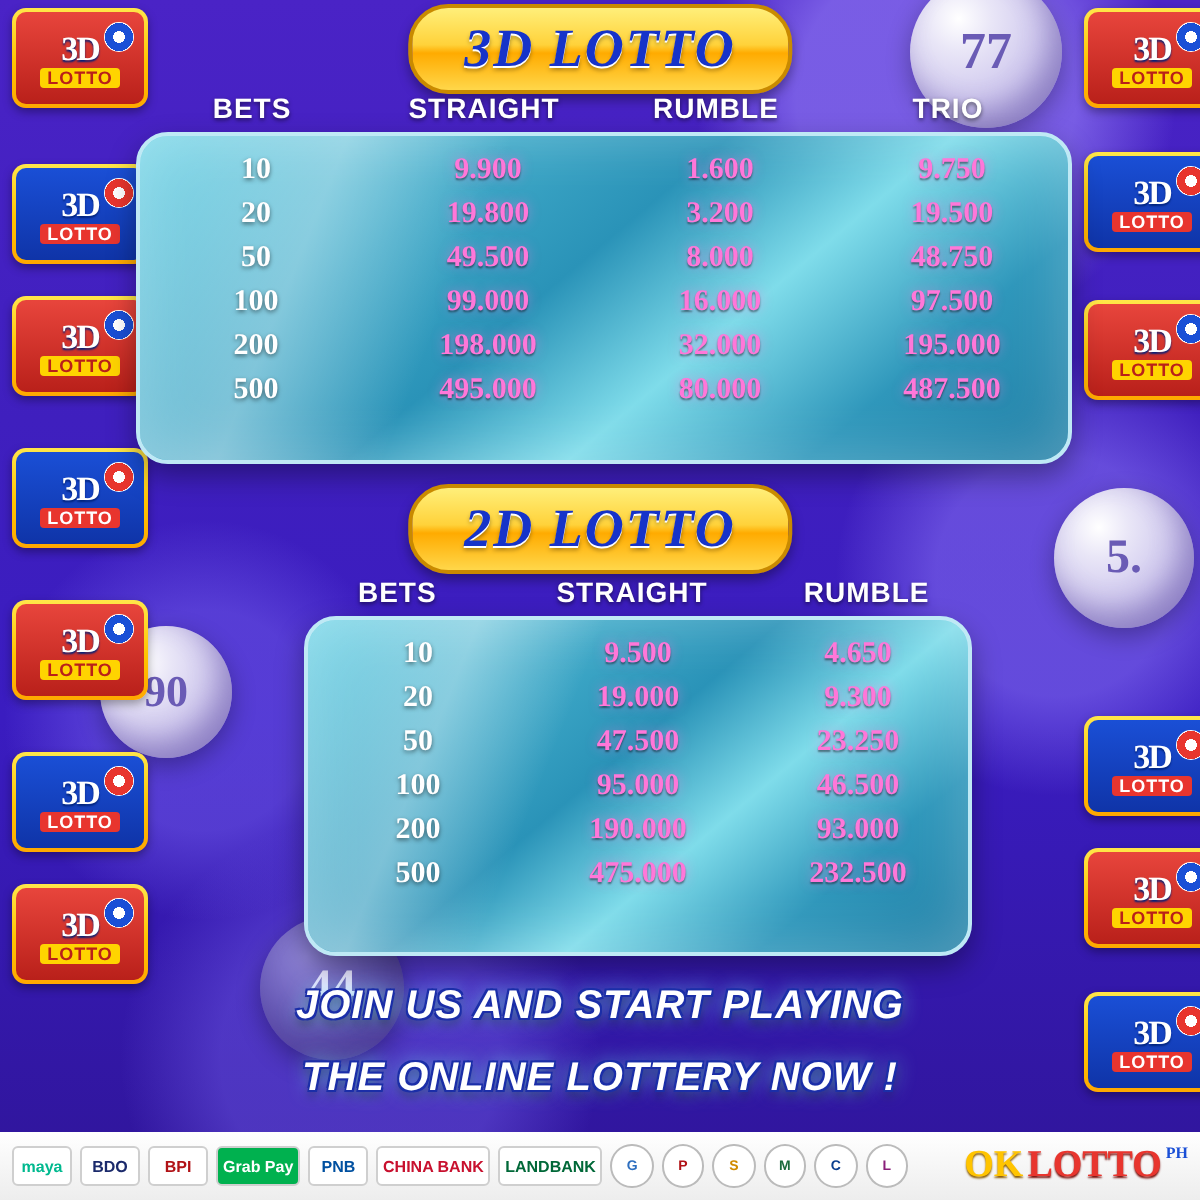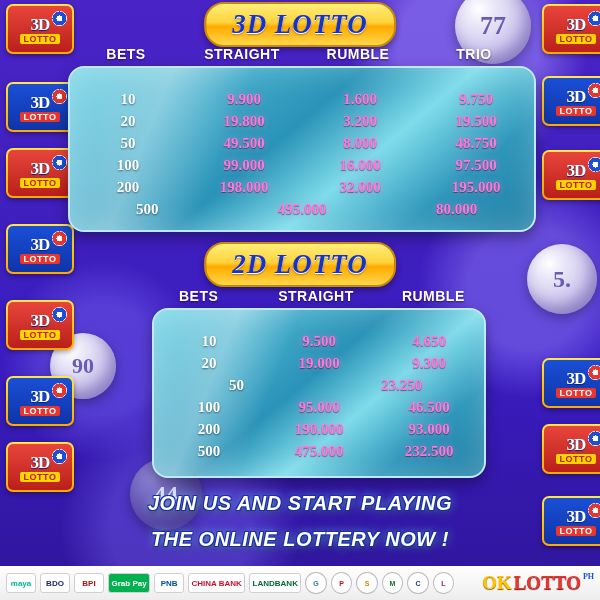--- a/index.html
+++ b/index.html
@@ -88,21 +88,21 @@
     background:linear-gradient(100deg,rgba(255,255,255,0) 0%,rgba(255,255,255,.35) 45%,rgba(255,255,255,0) 70%);
     transform:rotate(12deg);pointer-events:none;
   }
   .headrow{
     position:absolute;left:0;right:0;display:flex;
     font-weight:bold;font-size:14px;color:#ffffff;
     text-shadow:0 1px 2px rgba(0,0,0,.55);
     letter-spacing:.5px;
   }
   .headrow div{flex:1;text-align:center;}
-  .rows{position:relative;z-index:2;padding:20px 0;}
+  .rows{position:relative;z-index:2;padding:6px 0;}
   .row{display:flex;font-size:15px;line-height:22px;}
   .row div{flex:1;text-align:center;color:#ff77d9;
     font-family:"Liberation Serif",serif;font-weight:bold;
     text-shadow:0 1px 1px rgba(0,0,0,.45), 0 0 6px rgba(255,120,220,.5);}
   .row div.white{color:#ffffff;text-shadow:0 1px 2px rgba(0,0,0,.5);}
 
   
   .slogan{
     position:absolute;left:0;right:0;text-align:center;
     font-family:"Liberation Sans",sans-serif;font-weight:bold;font-style:italic;
@@ -136,21 +136,21 @@
 <body>
 
 <div id="root">
 
   <div class="ball" style="left:455px;top:-12px;width:76px;height:76px;font-size:26px;">
     <span>77</span>
   </div>
   <div class="ball" style="left:527px;top:244px;width:70px;height:70px;font-size:24px;">
     <span>5.</span>
   </div>
-  <div class="ball" style="left:50px;top:333px;width:66px;height:66px;font-size:22px;">
+  <div class="ball" style="left:50px;top:313px;width:66px;height:66px;font-size:22px;">
     <span>90</span>
   </div>
   <div class="ball dark" style="left:130px;top:458px;width:72px;height:72px;font-size:24px;">
     <span>44</span>
   </div>
 
   <div class="logo red" style="left:6px;top:4px;">
     <div class="inner">
         <div class="swirl"></div>
       <div class="d3">3D</div>
@@ -283,20 +283,21 @@
       <div class="row">
         <div class="white">200</div>
         <div>198.000</div>
         <div>32.000</div>
         <div>195.000</div>
       </div>
       <div class="row">
         <div class="white">500</div>
         <div>495.000</div>
         <div>80.000</div>
+        <div>487.500</div>
       </div>
     </div>
   </div>
 
   <div class="banner" style="top:242px;">
     <div class="txt">2D LOTTO</div>
   </div>
 
   <div class="headrow" style="top:288px;left:140px;width:352px;">
     <div>BETS</div>
@@ -311,20 +312,21 @@
         <div>9.500</div>
         <div>4.650</div>
       </div>
       <div class="row">
         <div class="white">20</div>
         <div>19.000</div>
         <div>9.300</div>
       </div>
       <div class="row">
         <div class="white">50</div>
+        <div>47.500</div>
         <div>23.250</div>
       </div>
       <div class="row">
         <div class="white">100</div>
         <div>95.000</div>
         <div>46.500</div>
       </div>
       <div class="row">
         <div class="white">200</div>
         <div>190.000</div>

